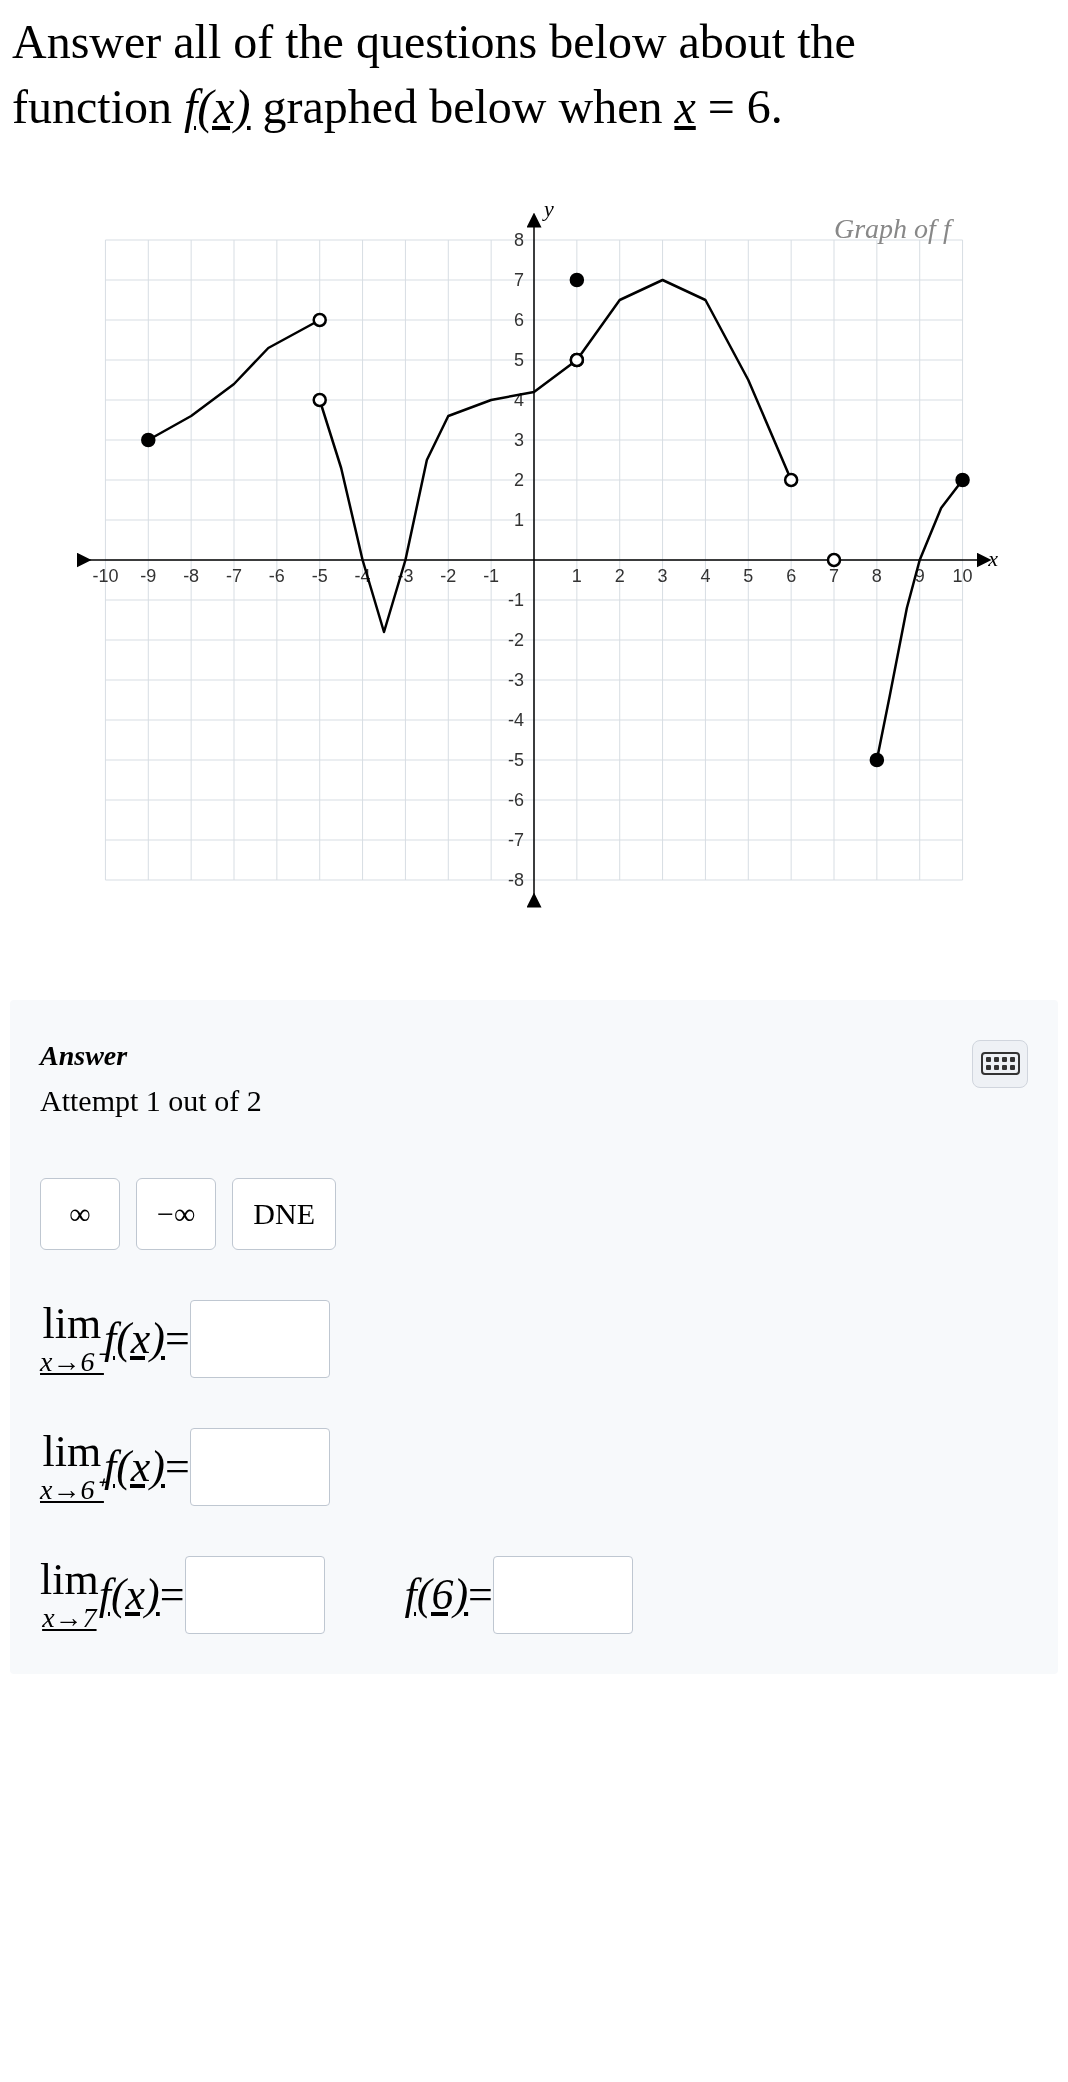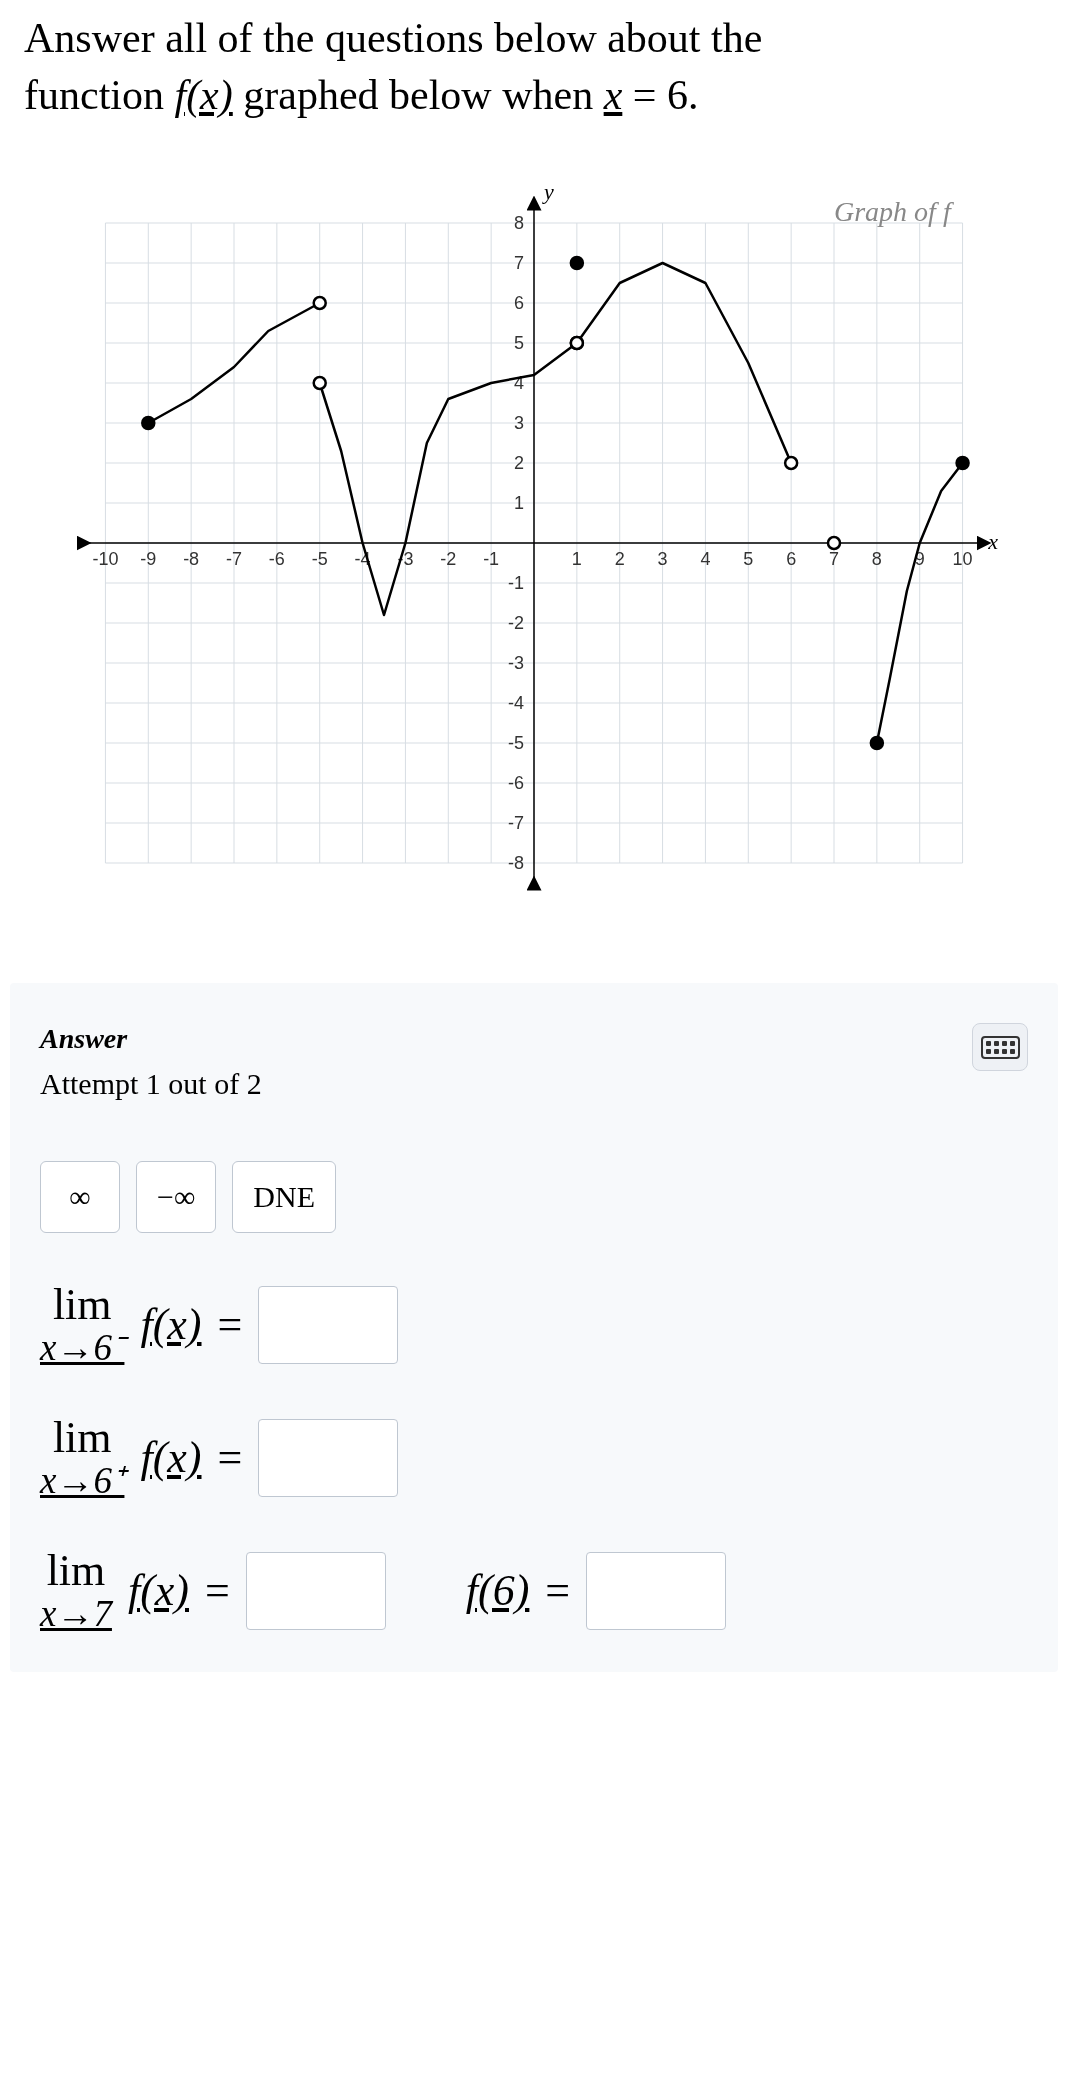--- a/index.html
+++ b/index.html
@@ -4,23 +4,23 @@
   <style>
     * { box-sizing: border-box; margin: 0; padding: 0; }
     body {
       font-family: Georgia, 'Times New Roman', serif;
       background: #fff;
       color: #000;
       width: 1068px;
       padding: 0;
     }
     .question {
-      font-size: 42px;
+      font-size: 48px;
       line-height: 1.35;
-      padding: 10px 20px 30px 24px;
+      padding: 10px 20px 30px 12px;
     }
     .math-i { font-style: italic; font-family: 'Times New Roman', serif; text-decoration: underline; }
     .graph-wrap {
       display: flex;
       justify-content: center;
       padding: 10px 0 40px 0;
     }
     svg.graph { display: block; }
     .answer-section {
       background: #f7f9fb;
@@ -79,33 +79,32 @@
       font-size: 30px;
       font-family: 'Times New Roman', serif;
       display: flex;
       align-items: center;
       justify-content: center;
       cursor: pointer;
     }
     .eq-row {
       display: flex;
       align-items: center;
-      gap: 16px;
       margin-bottom: 50px;
       font-size: 44px;
       font-family: 'Times New Roman', serif;
     }
     .lim-block {
       display: inline-flex;
       flex-direction: column;
       align-items: center;
       line-height: 1;
     }
     .lim-top { font-size: 44px; }
-    .lim-bot { font-size: 37px; margin-top: 2px; text-align: right; }
+    .lim-bot { font-size: 28px; margin-top: 2px; text-align: right; }
     .fx { font-size: 44px; }
     .eq { font-size: 44px; }
     .input-box {
       border: 1px solid #bfc7d1;
       background: #fff;
       border-radius: 4px;
       width: 140px;
       height: 78px;
     }
     .two-col {

